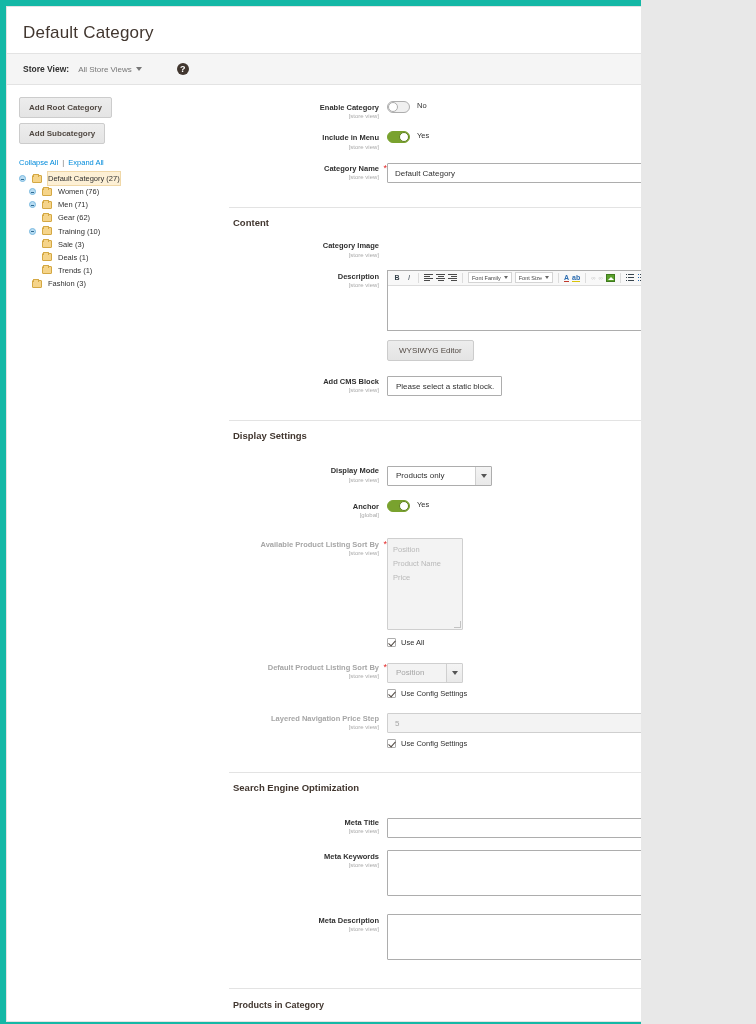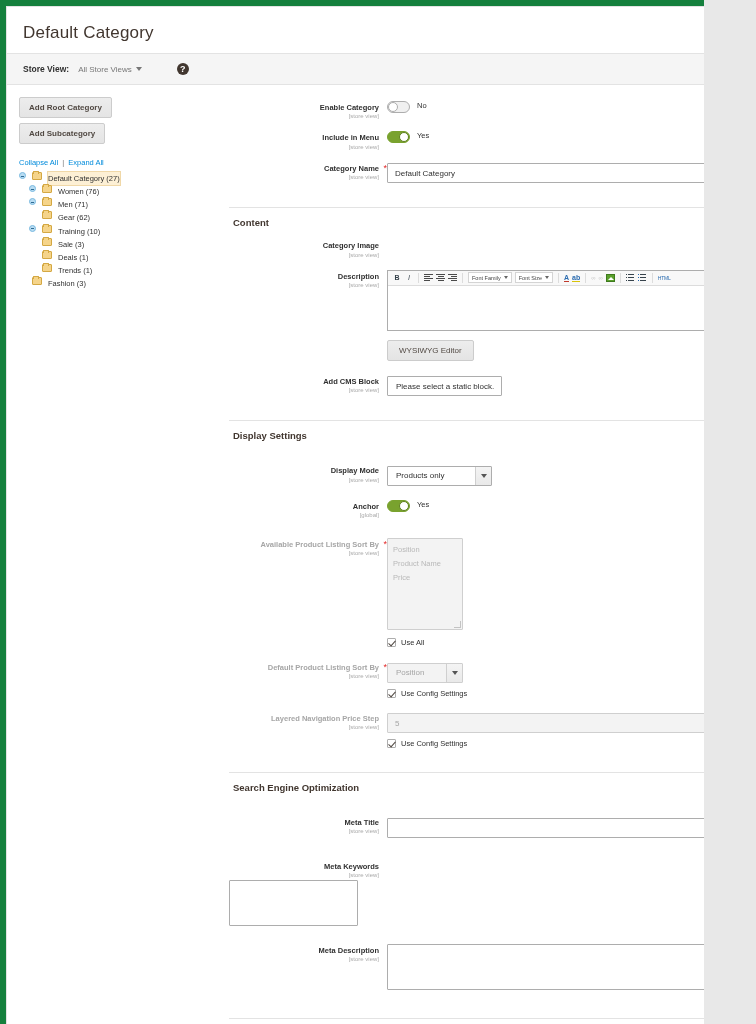--- a/index.html
+++ b/index.html
@@ -2,22 +2,22 @@
 <html><head>
 <meta charset="utf-8">
 <style>
   * { box-sizing: border-box; }
   html, body {
     margin: 0; padding: 0;
     background: #e8e8e8;
     font-family: "Liberation Sans", sans-serif;
   }
   .screen {
-    width: 704px; height: 1024px;
-    background: #15803d;
+    width: 641px; height: 1024px;
+    background: #14b8a6;
     position: relative;
     overflow: hidden;
     padding: 6px 7px 10px 6px;
   }
   .page {
     background: #ffffff;
     width: 744px;
     min-height: 1008px;
     border: 1px solid #e3e3e3;
     position: relative;
@@ -76,21 +76,21 @@
   }
   .tree-links {
     margin-top: 14px; font-size: 7.5px; color: #008bdb;
   }
   .tree-links span { cursor: pointer; }
   .tree-links .sep { color: #777; cursor: default; margin: 0 2px; }
 
   
   .tree { margin-top: 5px; font-size: 7.5px; color: #303030; }
   .tree-node {
-    display: flex; align-items: flex-start; gap: 6px;
+    display: flex; align-items: center; gap: 6px;
     line-height: 1.75; white-space: nowrap; cursor: pointer;
   }
   .tnode-toggle {
     width: 7px; height: 7px; border-radius: 50%;
     background: #b8dcf2; border: 1px solid #79b9e0;
     flex: none; position: relative;
   }
   .tnode-toggle::after {
     content: ""; position: absolute; left: 1px; top: 2.5px;
     width: 3px; height: 1px; background: #2e6a92;
@@ -615,21 +615,21 @@
         <div class="frow">
           <div class="flabel">
             <span class="lt">Meta Title</span>
             <span class="scope">[store view]</span>
           </div>
           <div class="fctl">
             <input class="txt-input" type="text" value="" style="">
           </div>
         </div>
 
-        <div class="frow" style="margin-top:22px;flex-direction:column;">
+        <div class="frow" style="margin-top:12px;">
           <div class="flabel">
             <span class="lt">Meta Keywords</span>
             <span class="scope">[store view]</span>
           </div>
           <div class="fctl">
             <textarea class="ta" rows="4" style="height: 46px;"></textarea>
           </div>
         </div>
 
         <div class="frow" style="margin-top:14px;">

